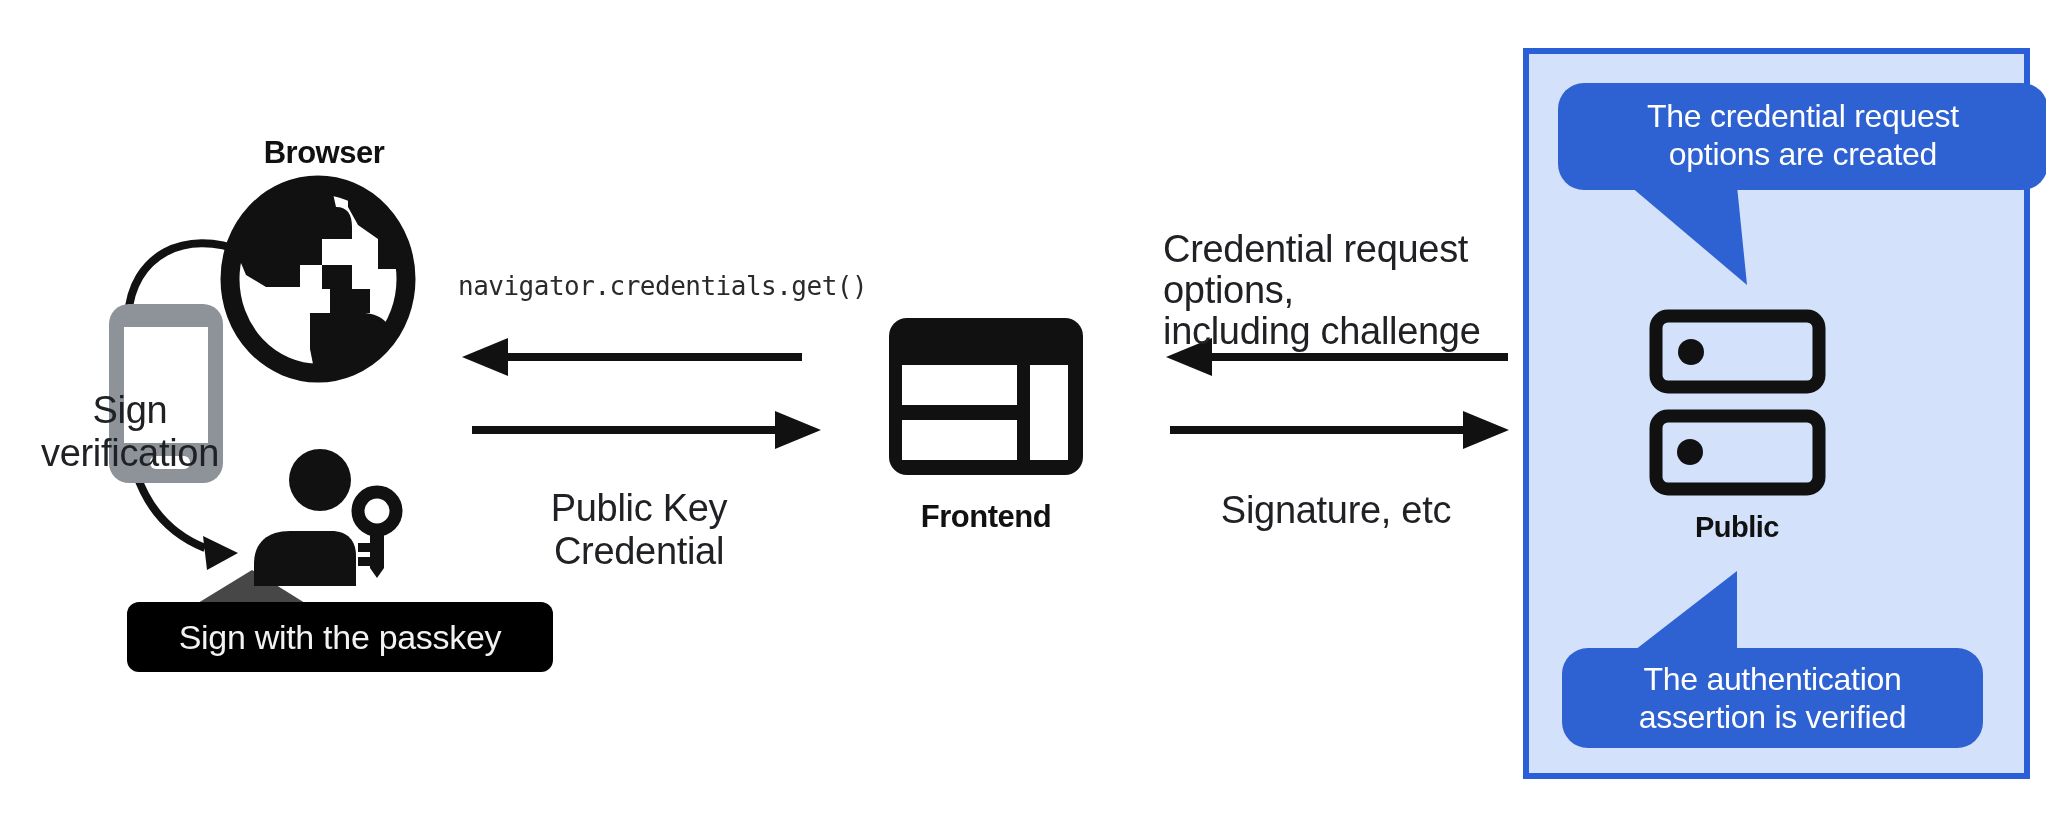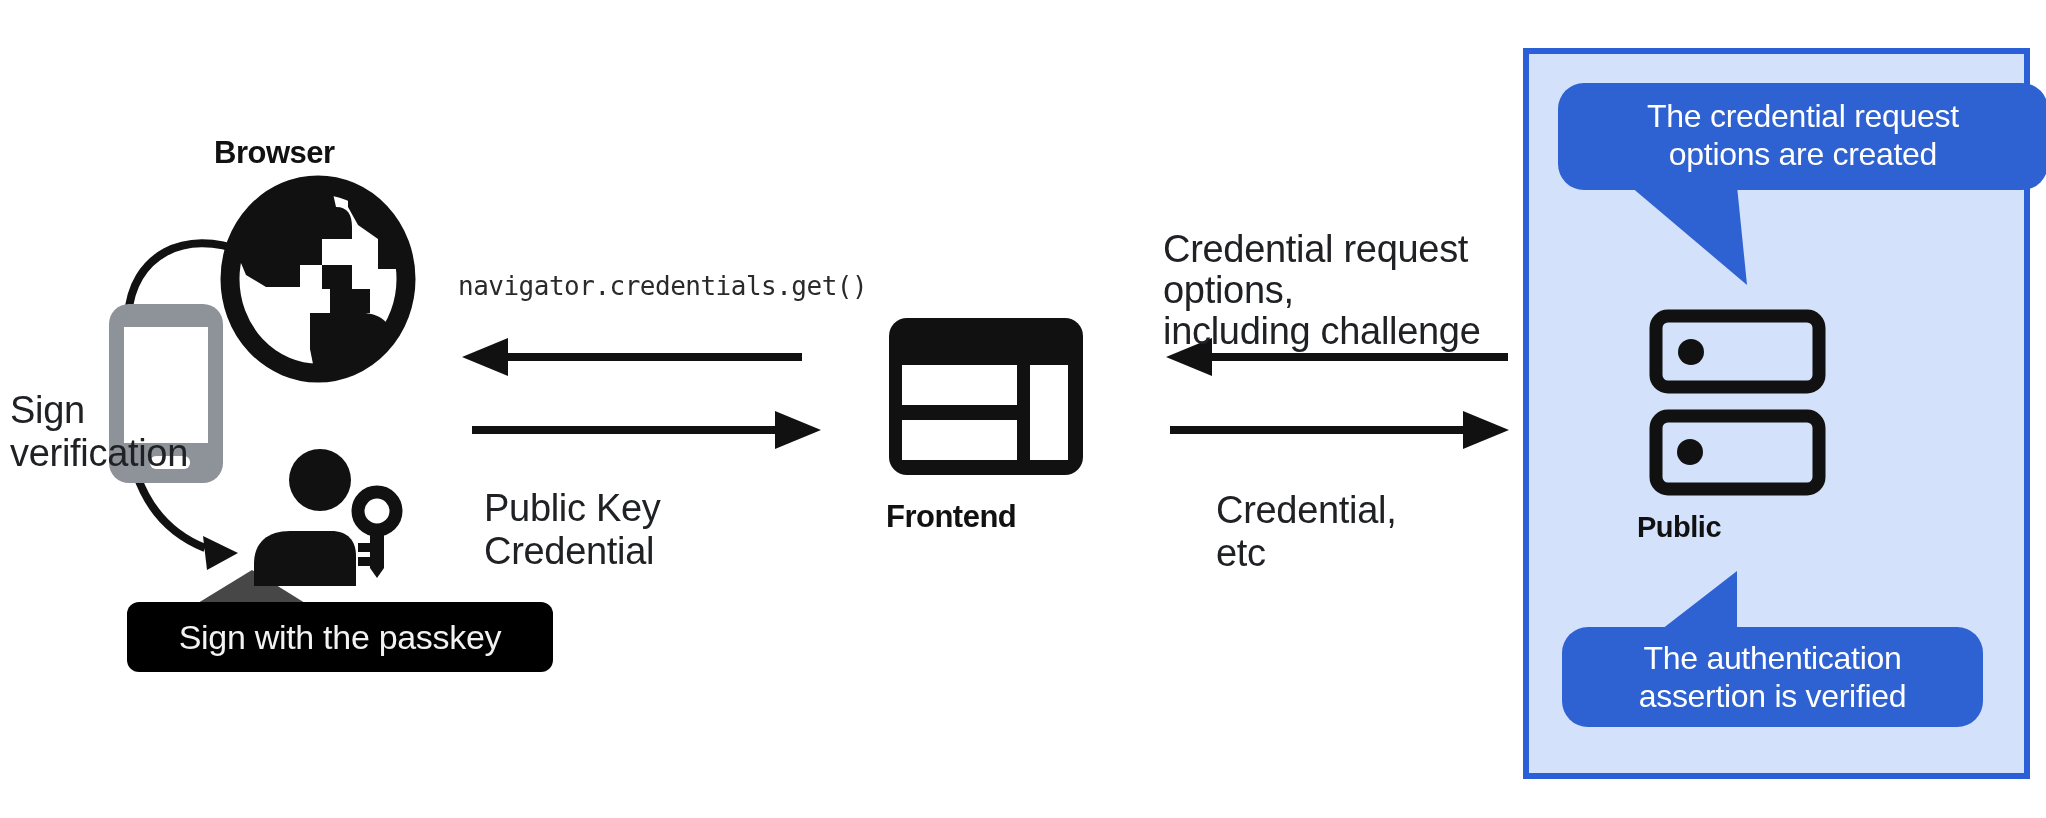--- a/index.html
+++ b/index.html
@@ -8,38 +8,38 @@
     font-family:"Liberation Sans", sans-serif;color:#1f1f1f;
   }
   .panel{
     position:absolute;left:1523px;top:48px;width:507px;height:731px;
     box-sizing:border-box;background:#d3e1fa;border:6px solid #2b5fd7;z-index:1;
   }
   svg.art{position:absolute;left:0;top:0;width:2046px;height:818px;z-index:2;}
   .txt{position:absolute;z-index:3;}
   .lbl{font-size:38px;letter-spacing:-0.3px;color:#202124;}
   .lbl-bold{font-size:31px;font-weight:bold;letter-spacing:-0.5px;color:#111;}
-  .center{}
+  .center{text-align:center;}
   .code{
     font-family:"DejaVu Sans Mono", monospace;font-size:26px;color:#2a2a2a;
     letter-spacing:-0.5px;white-space:nowrap;text-align:center;
   }
   .two-line{white-space:pre-line;line-height:41px;}
   .tooltip{
     position:absolute;left:127px;top:602px;width:426px;height:70px;z-index:3;
     background:#000000;border-radius:12px;color:#f2f2f2;font-size:34px;
     line-height:70px;text-align:center;letter-spacing:-0.3px;
   }
   .bubble{
     position:absolute;z-index:3;background:#2e61d1;border-radius:26px;
     color:#ffffff;text-align:center;font-size:32px;line-height:38px;
     letter-spacing:-0.3px;box-sizing:border-box;
   }
   .bubble-top{left:1558px;top:83px;width:490px;height:107px;padding-top:14px;}
-  .bubble-bottom{left:1562px;top:627px;width:421px;height:100px;padding-top:12px;}
+  .bubble-bottom{left:1562px;top:648px;width:421px;height:100px;padding-top:12px;}
 </style>
 </head>
 <body>
 
 <div class="stage">
 
   <div class="panel"></div>
 
   <svg class="art" viewBox="0 0 2046 818">
 
@@ -120,21 +120,21 @@
 
   <div class="txt code" style="left:458px;top:271px;">navigator.credentials.get()</div>
 
   <div class="txt lbl-bold center" style="left:886px;top:499px;width:200px;">Frontend</div>
 
   <div class="txt lbl center" style="left:484px;top:487px;width:310px;">Public Key Credential</div>
 
   <div class="txt lbl two-line" style="left:1163px;top:229px;width:420px;">Credential request options,
 including challenge</div>
 
-  <div class="txt lbl center" style="left:1216px;top:489px;width:240px;">Credential, etc</div>
+  <div class="txt lbl center" style="left:1216px;top:489px;width:240px;">Signature, etc</div>
 
   <div class="txt lbl-bold center" style="left:1637px;top:511px;width:200px;font-size:29px;">Public</div>
 
   <div class="tooltip">
     <span>Sign with the passkey</span>
   </div>
 
   <div class="bubble bubble-top">
     <div>The credential request</div>
     <div>options are created</div>

